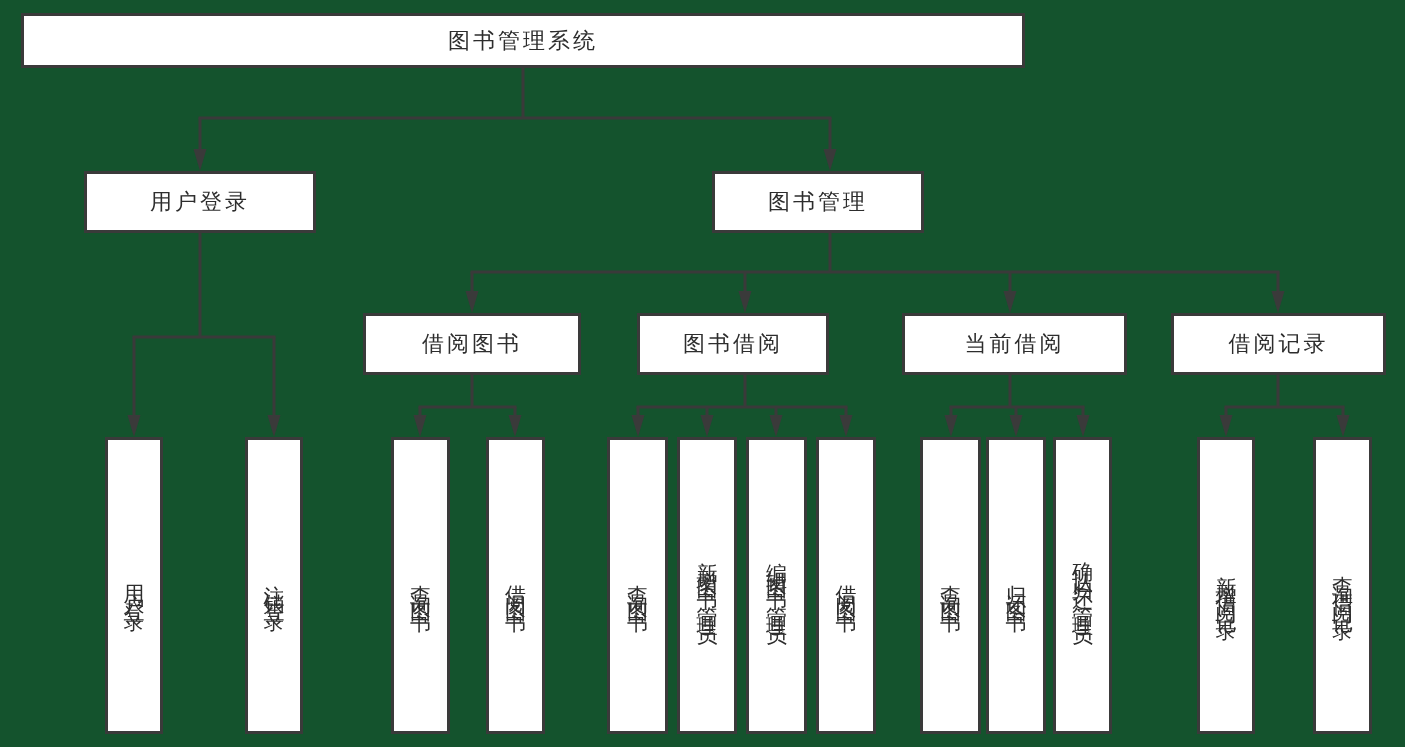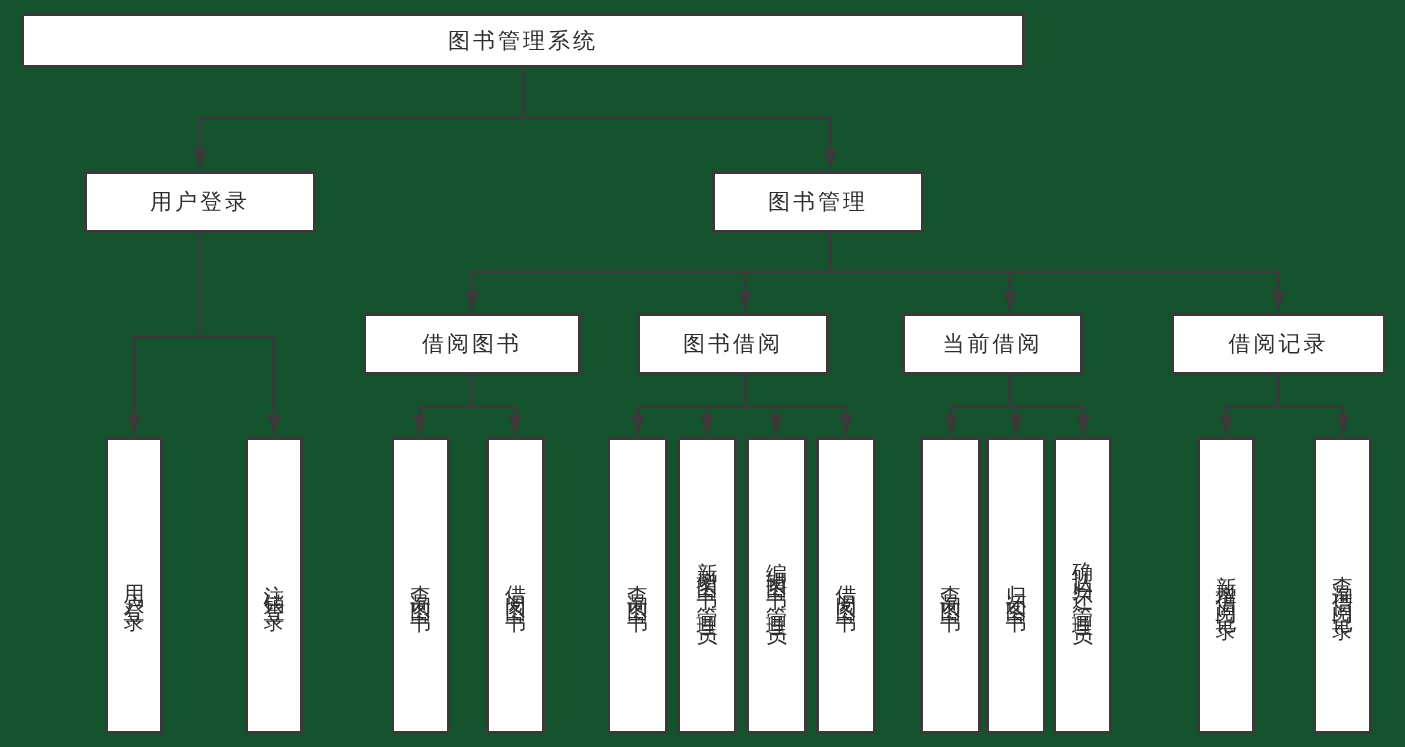--- a/index.html
+++ b/index.html
@@ -123,21 +123,21 @@
     </g>
   </svg>
 
   <div class="box h" style="left:21px; top:13px; width:1004px; height:55px">图书管理系统</div>
 
   <div class="box h" style="left:84px; top:171px; width:232px; height:62px">用户登录</div>
   <div class="box h" style="left:712px; top:171px; width:212px; height:62px">图书管理</div>
 
   <div class="box h" style="left:363px; top:313px; width:218px; height:62px">借阅图书</div>
   <div class="box h" style="left:637px; top:313px; width:192px; height:62px">图书借阅</div>
-  <div class="box h" style="left:902px; top:313px; width:181px; height:62px">当前借阅</div>
+  <div class="box h" style="left:902px; top:313px; width:225px; height:62px">当前借阅</div>
   <div class="box h" style="left:1171px; top:313px; width:215px; height:62px">借阅记录</div>
 
   <div class="box v" style="left:105px; top:437px; width:58px; height:297px">用户登录</div>
   <div class="box v" style="left:245px; top:437px; width:58px; height:297px">注销登录</div>
 
   <div class="box v" style="left:391px; top:437px; width:59px; height:297px">查询图书</div>
   <div class="box v" style="left:486px; top:437px; width:59px; height:297px">借阅图书</div>
 
   <div class="box v" style="left:607px; top:437px; width:61px; height:297px">查询图书</div>
   <div class="box v" style="left:677px; top:437px; width:60px; height:297px">新增图书（管理员）</div>

